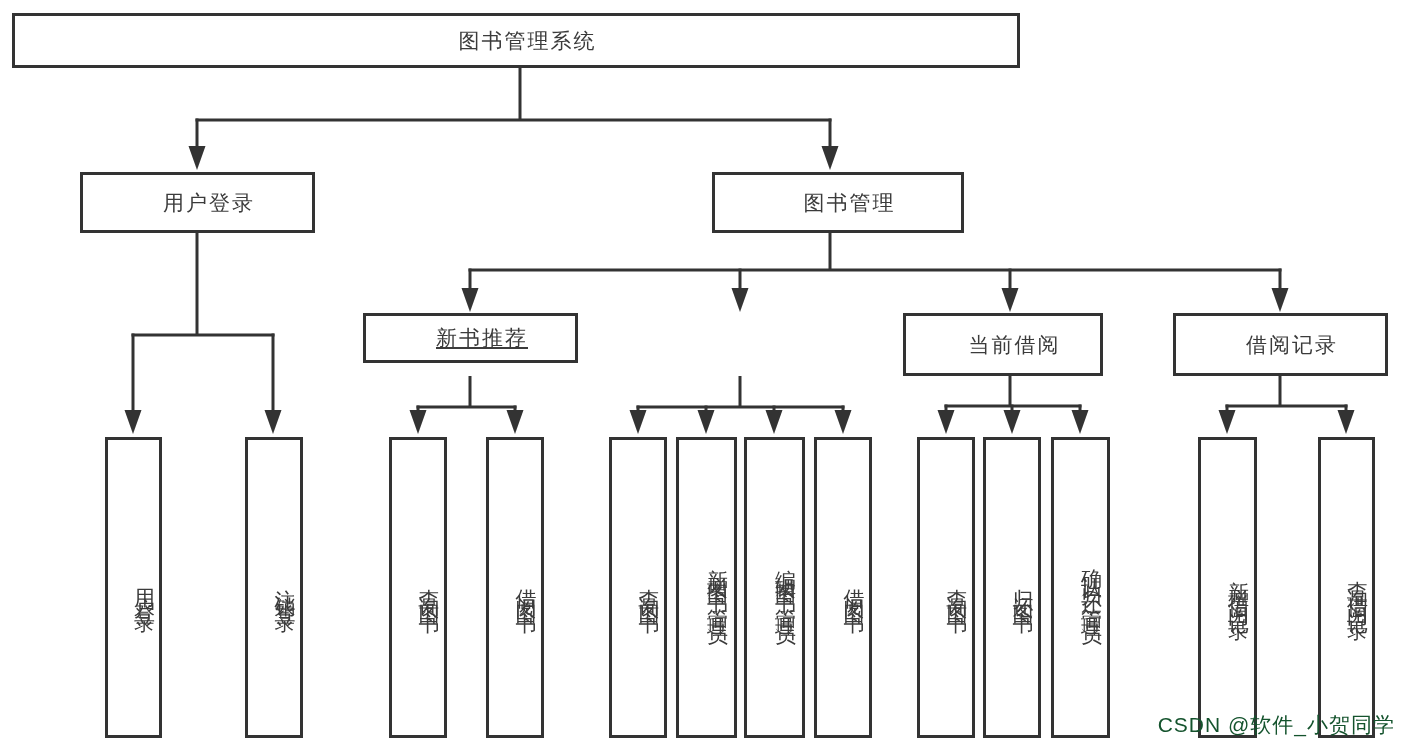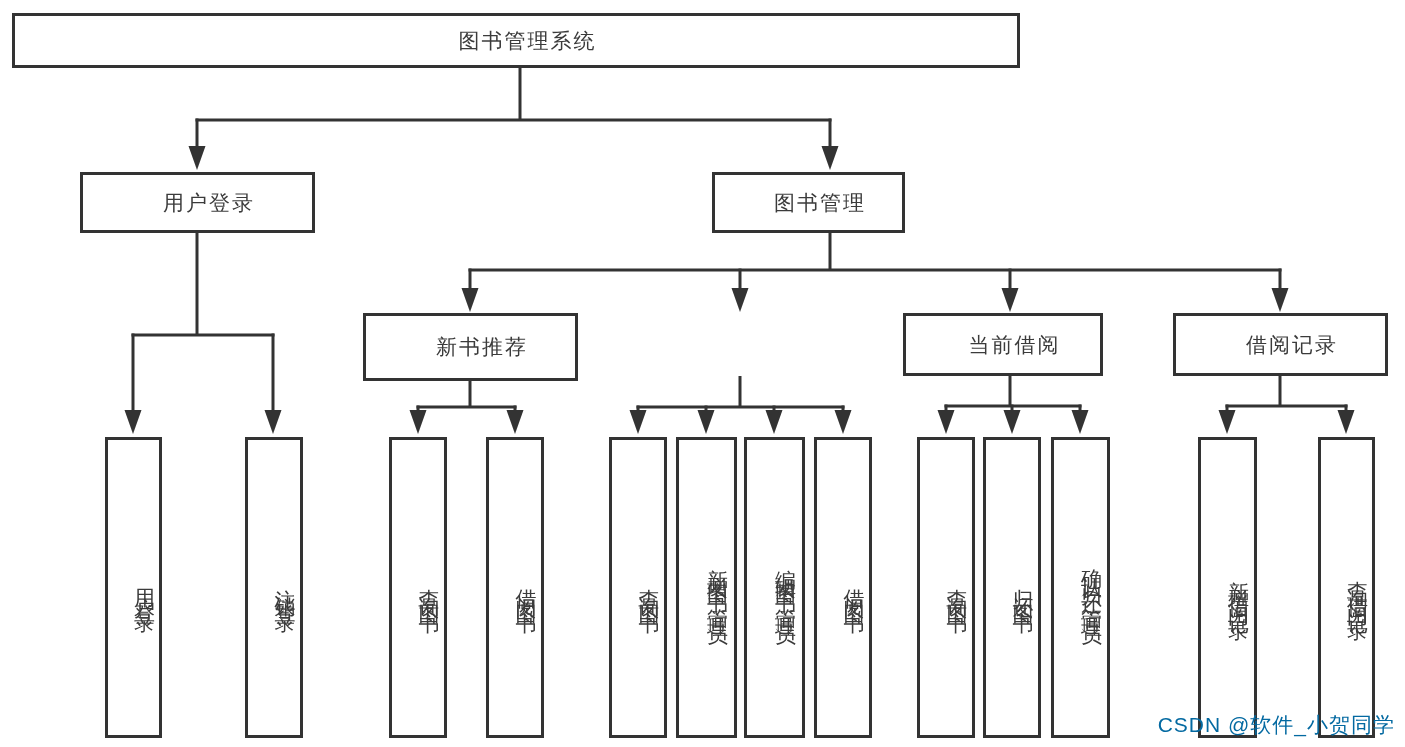--- a/index.html
+++ b/index.html
@@ -40,21 +40,21 @@
     text-orientation: mixed;
     font-size: 21px;
     line-height: 1;
     letter-spacing: 8px;
   }
   .watermark {
     position: absolute;
     right: 10px;
     bottom: 8px;
     font-size: 21px;
-    color: #0369a1;
+    color: #14532d;
     letter-spacing: 1px;
     white-space: nowrap;
   }
 </style>
 </head>
 <body>
 
 <div class="stage">
 
   <svg class="connectors" viewBox="0 0 1405 747" xmlns="http://www.w3.org/2000/svg">
@@ -129,23 +129,23 @@
       <line x1="1227" y1="404.5" x2="1227" y2="412"></line>
       <polygon points="1218.5,410 1235.5,410 1227,434"></polygon>
       <line x1="1346" y1="404.5" x2="1346" y2="412"></line>
       <polygon points="1337.5,410 1354.5,410 1346,434"></polygon>
     </g>
   </svg>
 
   <div class="box h" style="left:12px; top:13px; width:1008px; height:55px;">图书管理系统</div>
 
   <div class="box h" style="left:80px; top:172px; width:235px; height:61px;">用户登录</div>
-  <div class="box h" style="left:712px; top:172px; width:193px; height:61px;">图书管理</div>
+  <div class="box h" style="left:712px; top:172px; width:252px; height:61px;">图书管理</div>
 
-  <div class="box h" style="left:363px; top:313px; width:215px; height:68px;">新书推荐</div>
+  <div class="box h" style="left:363px; top:313px; width:215px; height:50px;text-decoration:underline;">新书推荐</div>
   <div class="box h" style="left:903px; top:313px; width:200px; height:63px;">当前借阅</div>
   <div class="box h" style="left:1173px; top:313px; width:215px; height:63px;">借阅记录</div>
 
   <div class="box v" style="left:105px; top:437px; width:57px; height:301px;">用户登录</div>
   <div class="box v" style="left:245px; top:437px; width:58px; height:301px;">注销登录</div>
 
   <div class="box v" style="left:389px; top:437px; width:58px; height:301px;">查询图书</div>
   <div class="box v" style="left:486px; top:437px; width:58px; height:301px;">借阅图书</div>
 
   <div class="box v" style="left:609px; top:437px; width:58px; height:301px;">查询图书</div>

